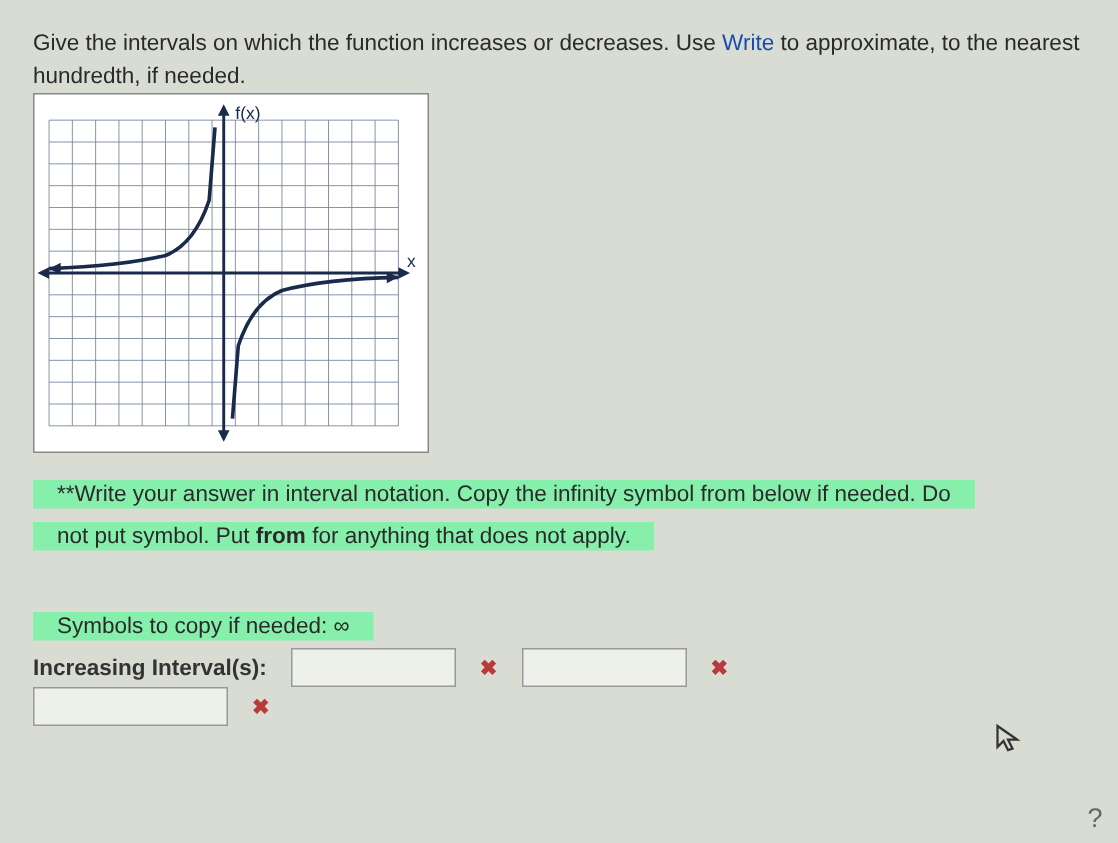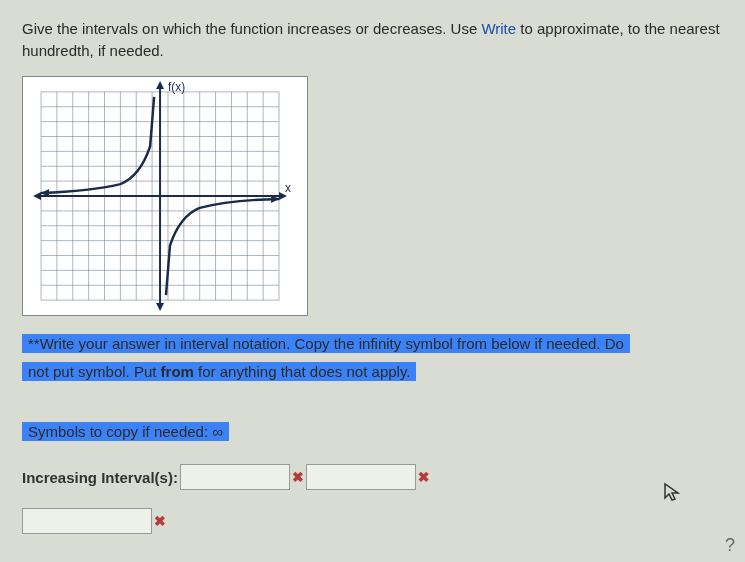--- a/index.html
+++ b/index.html
@@ -1,23 +1,23 @@
 <!DOCTYPE html>
 <html><head>
 <meta charset="utf-8">
 <style>
 *{box-sizing:border-box;margin:0;padding:0}
 body{width:745px;height:562px;background:#d8dcd2;font-family:Arial,Helvetica,sans-serif;font-size:15px;color:#2a2a2a;padding:18px 22px;position:relative;overflow:hidden}
 .q{line-height:1.45}
 .q a{color:#1a4dab;text-decoration:none}
-.graph{width:286px;height:240px;background:#fff;border:1px solid #888;margin-top:14px;position:relative}
+.graph{width:264px;height:240px;background:#fff;border:1px solid #888;position:relative}
 .graph svg{width:100%;height:100%}
-.hl{background:#3b82f6;padding:1px 6px;line-height:1.9}
+.hl{background:#86efac;padding:1px 16px;line-height:1.9}
 .section{margin-top:14px}
-.row{margin-top:18px;display:flex;align-items:center;gap:2px}
+.row{display:flex;align-items:center;gap:16px}
 .lbl{font-weight:600;color:#333}
 .inp{width:110px;height:26px;border:1px solid #999;background:#eef0ea;font-size:14px;padding:2px 4px}
 .x{color:#b83a3a;font-weight:bold;font-size:14px}
 .cursor{position:absolute;right:62px;top:482px}
 .help{position:absolute;right:10px;bottom:6px;color:#666;font-size:18px}
 </style>
 </head>
 <body>
 
 <div class="q">

